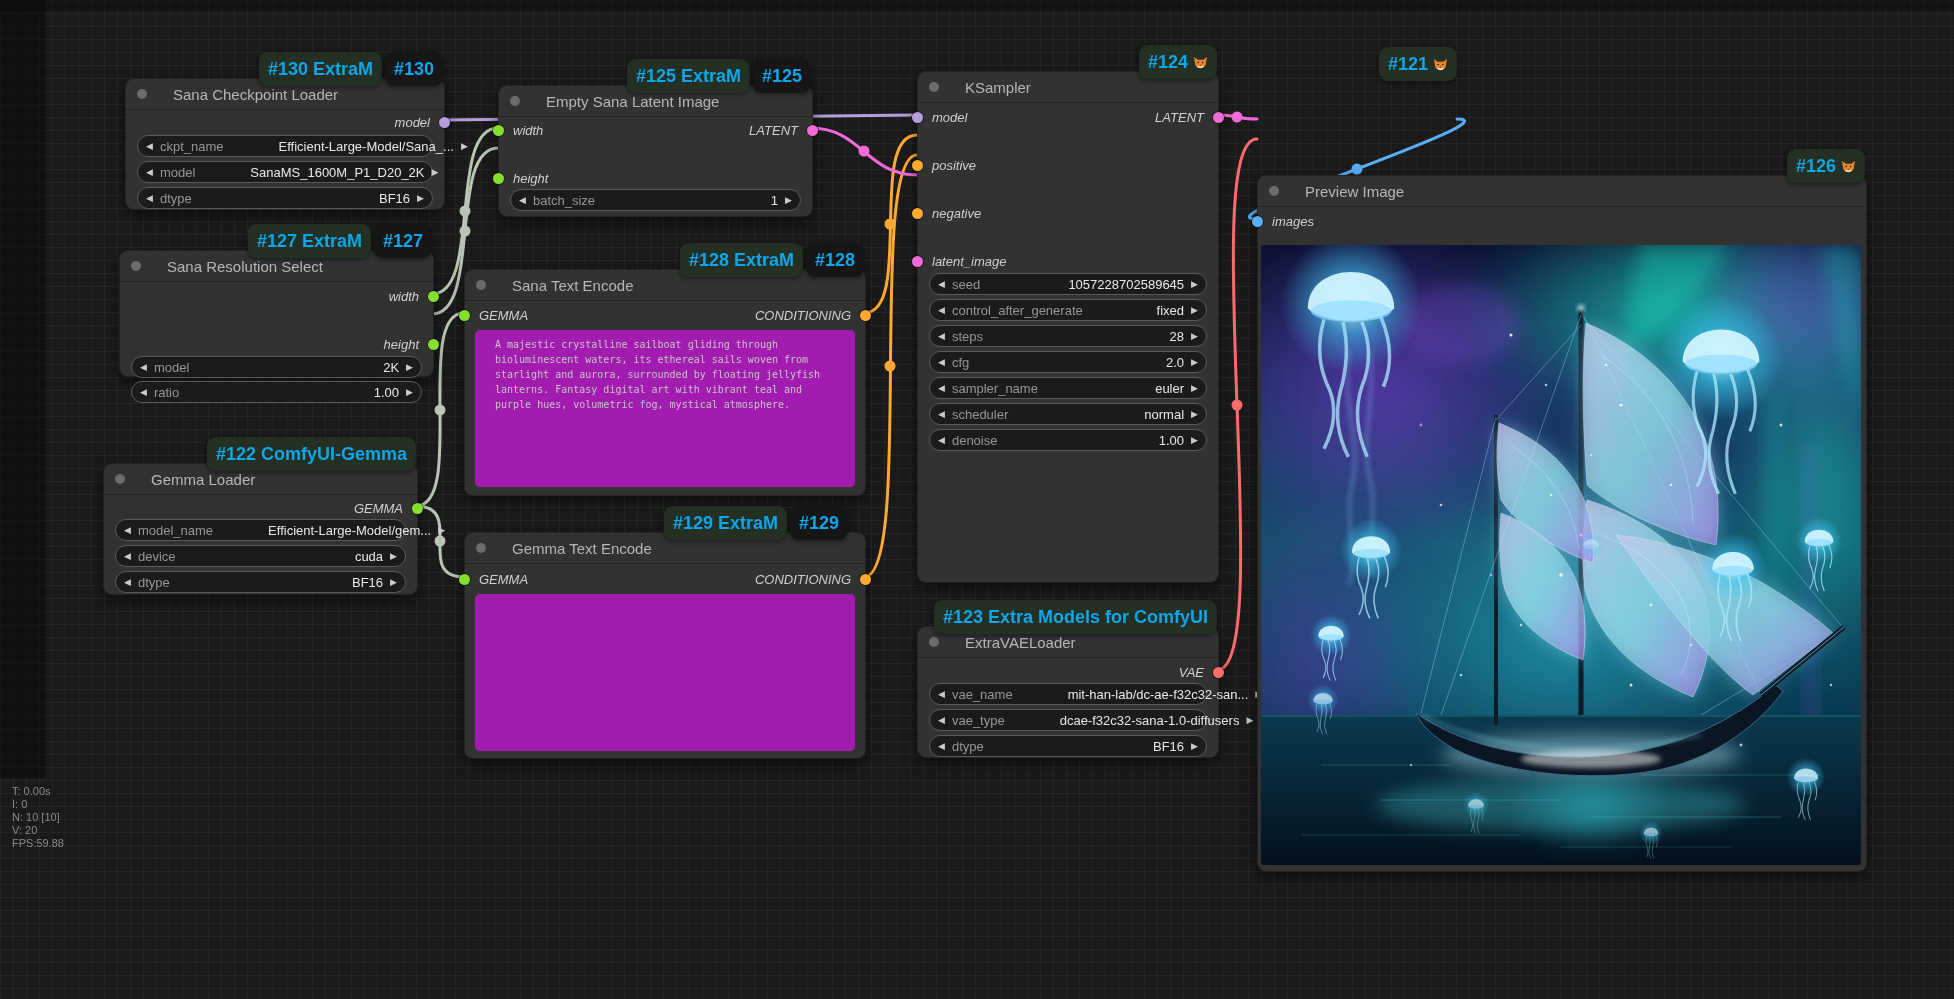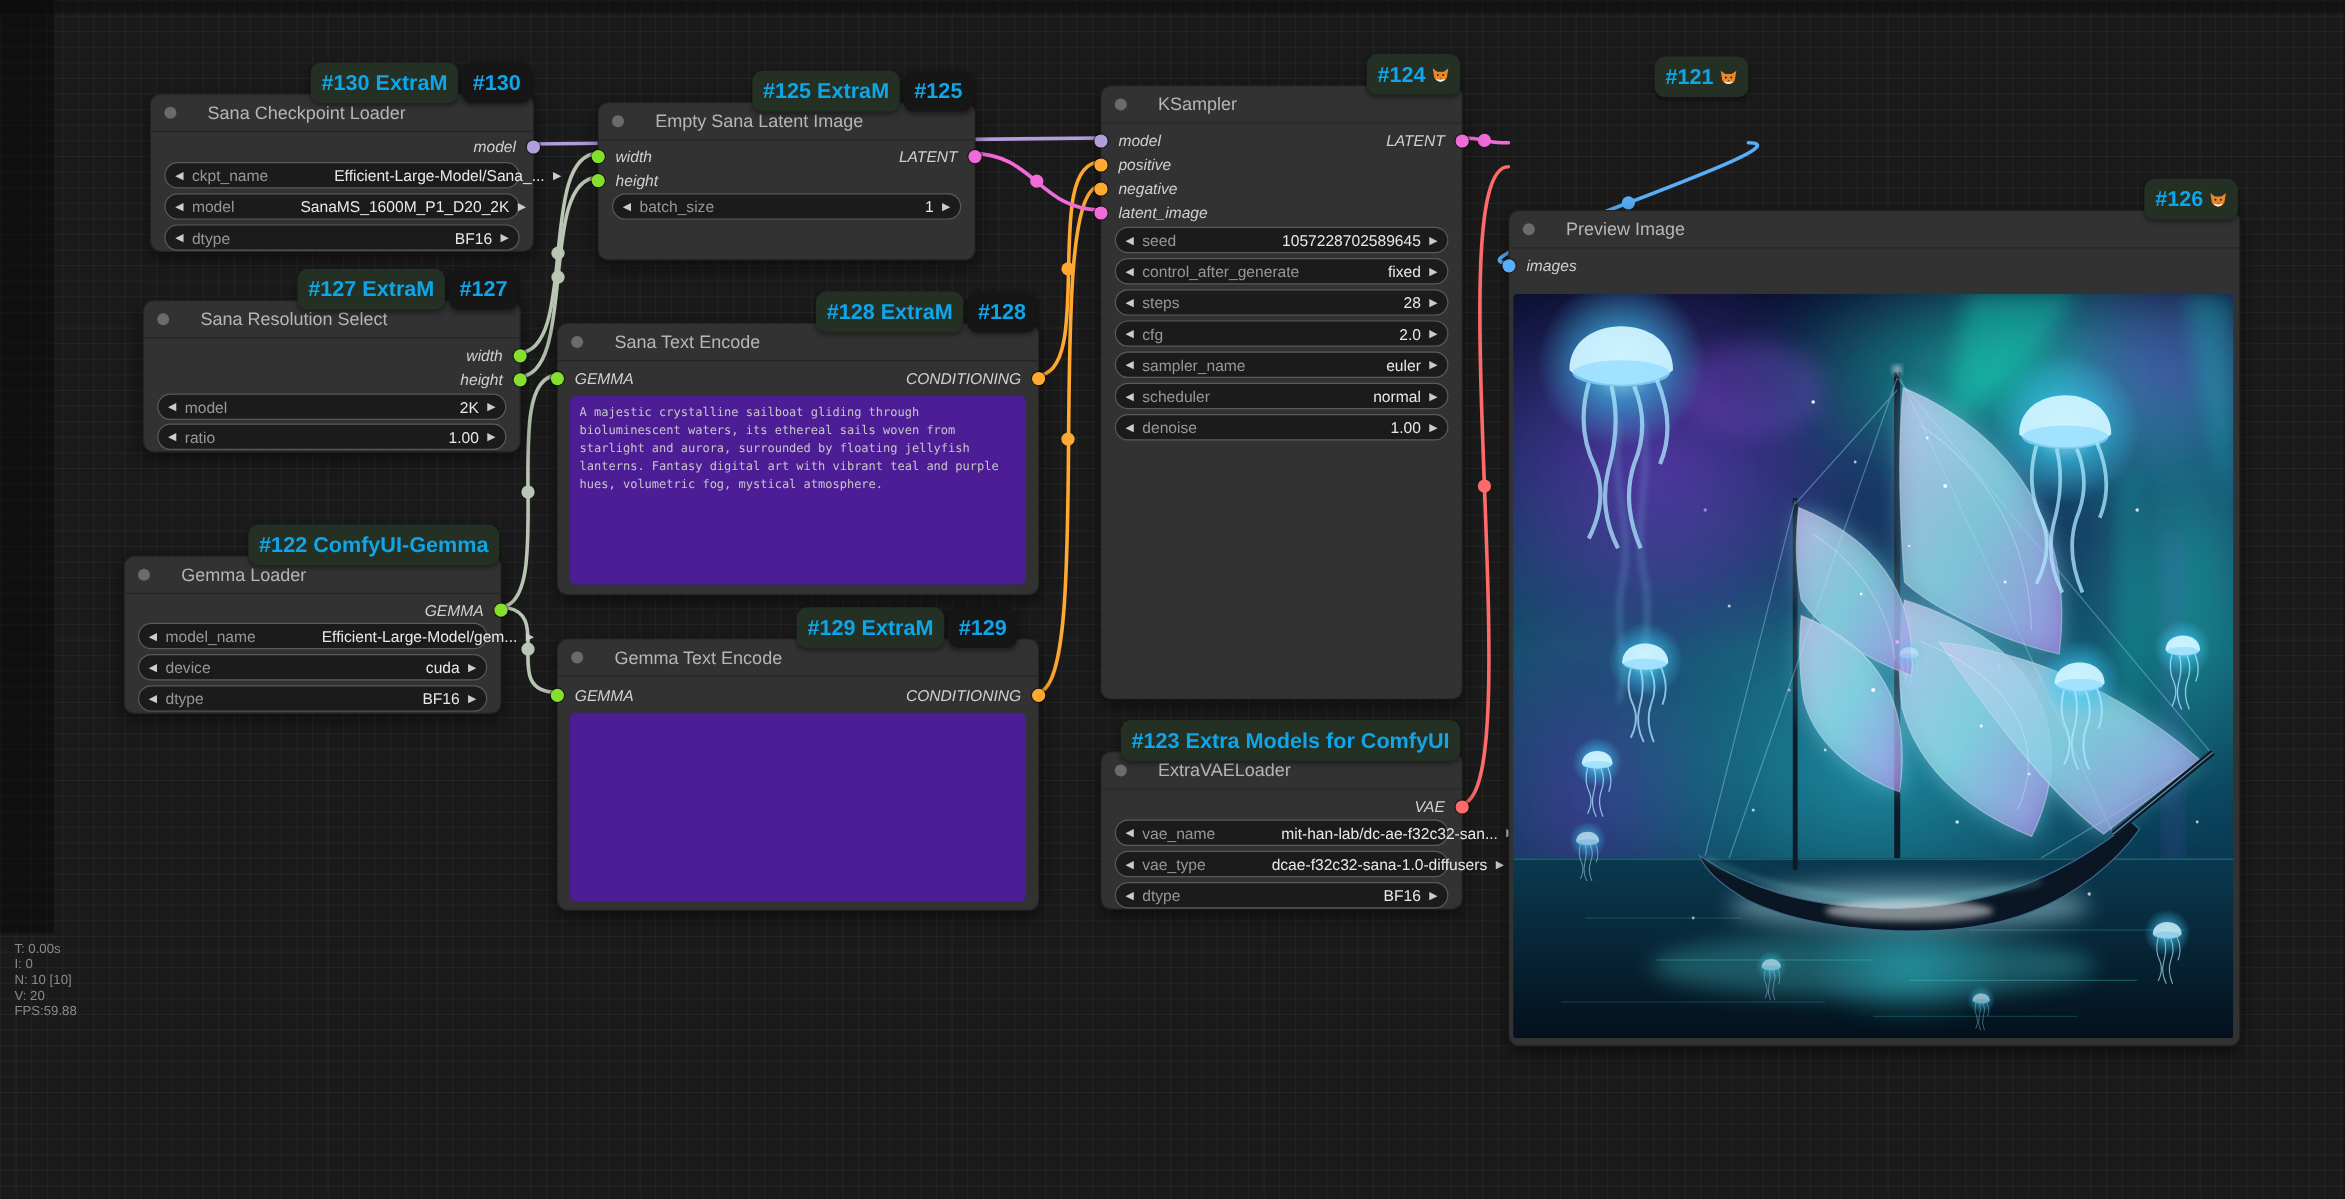--- a/index.html
+++ b/index.html
@@ -17,33 +17,33 @@
   .edge-top{position:absolute;left:0;top:0;width:100%;height:11px;background:rgba(10,10,10,.45);}
   #links{position:absolute;left:0;top:0;z-index:1;}
   .wire{fill:none;stroke-width:3;stroke-linecap:round;}
   .wdot{stroke:none;}
   .node{position:absolute;z-index:2;background:#323232;border:1px solid #242424;border-radius:9px;
     box-shadow:0 5px 14px rgba(0,0,0,.5);}
   .nhead{height:30px;display:flex;align-items:center;gap:26px;padding:0 11px;
     border-bottom:1px solid rgba(0,0,0,.25);}
   .ndot{width:10px;height:10px;border-radius:50%;background:#6b6b6b;flex:none;}
   .ntitle{font-size:15px;color:#b6b6b6;white-space:nowrap;overflow:hidden;}
-  .prow{position:relative;height:20px;}
+  .prow{position:relative;height:20px;margin-top:28px;}
   .pin{position:absolute;left:-6px;top:0;height:20px;display:flex;align-items:center;gap:9px;}
   .pout{position:absolute;right:-6px;top:0;height:20px;display:flex;align-items:center;gap:9px;}
   .pdot{width:11px;height:11px;border-radius:50%;box-shadow:0 0 0 1px rgba(0,0,0,.45);flex:none;}
   .plabel{font-size:13px;color:#d0d0d0;white-space:nowrap;}
   .c-model{background:#b39ddb}.c-latent{background:#f06ad8}.c-cond{background:#ffa931}
   .c-green{background:#84e02c}.c-image{background:#58aef7}.c-vae{background:#ff6b6b}
   .widget{height:20px;margin:4px 11px 0;background:#1b1b1b;border:1px solid #5a5a5a;border-radius:11px;
     display:flex;align-items:center;padding:0 8px;gap:7px;font-size:13px;}
   .warr{color:#cccccc;font-size:9px;flex:none;line-height:1;}
   .wlabel{color:#979797;flex:none;white-space:nowrap;}
   .wvalue{color:#e8e8e8;margin-left:auto;white-space:nowrap;padding-left:48px;}
-  .textwidget{margin:5px 10px 0;background:#4c1d95;border-radius:5px;padding:7px 8px;height:143px;
+  .textwidget{margin:5px 10px 0;background:#a21caf;border-radius:5px;padding:7px 20px;height:143px;
     color:#c6c6c6;font:10px/15px "DejaVu Sans Mono",monospace;white-space:pre-wrap;overflow:hidden;}
   .badges{position:absolute;z-index:3;display:flex;gap:3px;transform:translateX(-100%);align-items:center;}
   .badge{height:34px;display:flex;align-items:center;gap:5px;padding:0 9px;border-radius:9px;
     font-size:18px;font-weight:bold;color:#0ea5e9;white-space:nowrap;box-shadow:0 2px 4px rgba(0,0,0,.4);}
   .badge.green{background:#233023;}
   .badge.dark{background:#161616;}
   .fox{width:15px;height:13px;display:inline-block;}
   #stats{position:absolute;left:12px;top:785px;z-index:2;color:#8a8a8a;font-size:11px;line-height:13px;}
   .art{display:block;margin:14px 3px 0;border-radius:3px;}
 </style>

